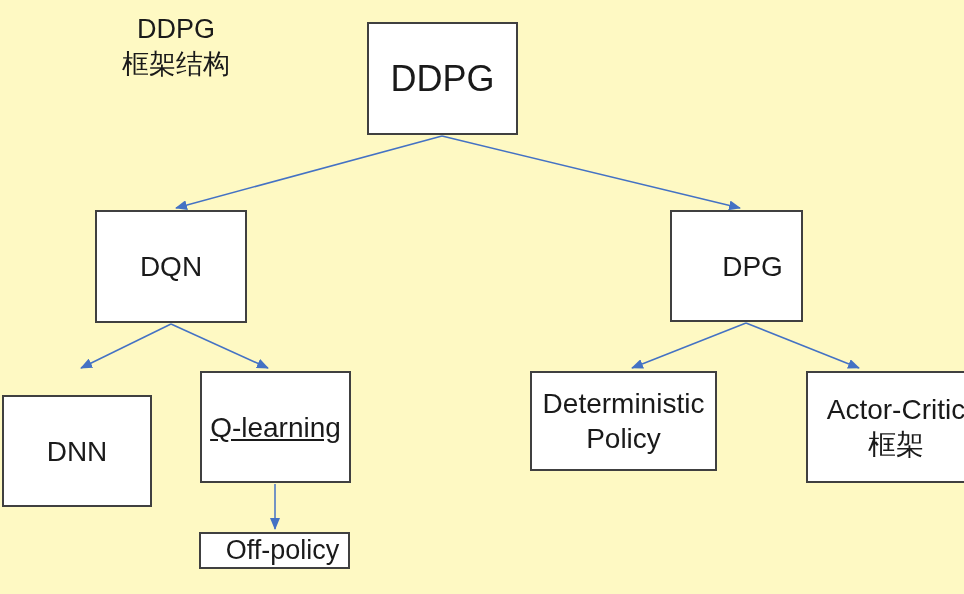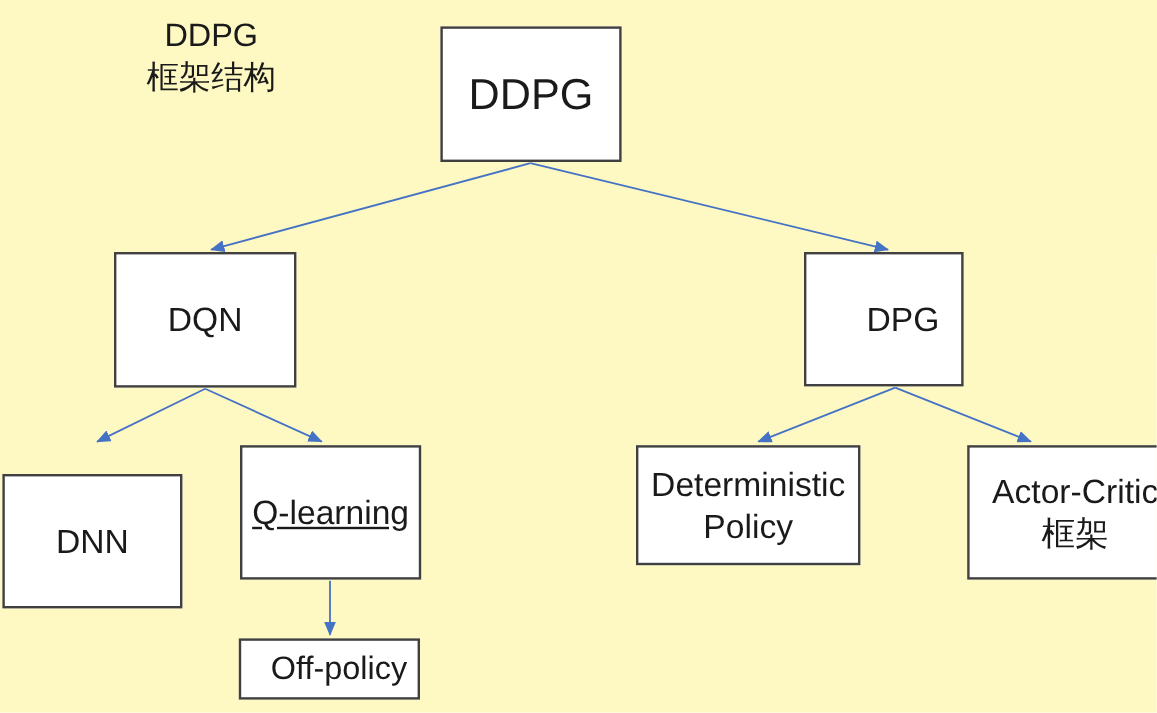--- a/index.html
+++ b/index.html
@@ -51,21 +51,21 @@
     color: #1a1a1a;
     white-space: pre-line;
   }
   #node-ddpg      { left: 367px; top:  22px; width: 151px; height: 113px; font-size: 36px; }
   #node-dqn       { left:  95px; top: 210px; width: 152px; height: 113px; }
   #node-dpg       { left: 670px; top: 210px; width: 133px; height: 112px; padding-left: 32px; }
   #node-dnn       { left:   2px; top: 371px; width: 150px; height: 112px; margin-top: 24px; }
   #node-qlearning { left: 200px; top: 371px; width: 151px; height: 112px; text-decoration: underline; }
   #node-det       { left: 530px; top: 371px; width: 187px; height: 100px; }
   #node-ac        { left: 806px; top: 371px; width: 180px; height: 112px; }
-  #node-off       { left: 199px; top: 532px; width: 151px; height:  51px; font-size: 27px; padding-left: 16px; }
+  #node-off       { left: 199px; top: 532px; width: 151px; height:  37px; font-size: 27px; padding-left: 16px; }
 </style>
 </head>
 <body>
 
 <div class="canvas">
 
   <svg class="edges" width="964" height="594" viewBox="0 0 964 594" xmlns="http://www.w3.org/2000/svg">
     <defs>
       <marker id="ah" viewBox="0 0 12 10" refX="11" refY="5" markerWidth="12" markerHeight="10" markerUnits="userSpaceOnUse" orient="auto">
         <path d="M0,0 L12,5 L0,10 z" fill="#4472C4"></path>

